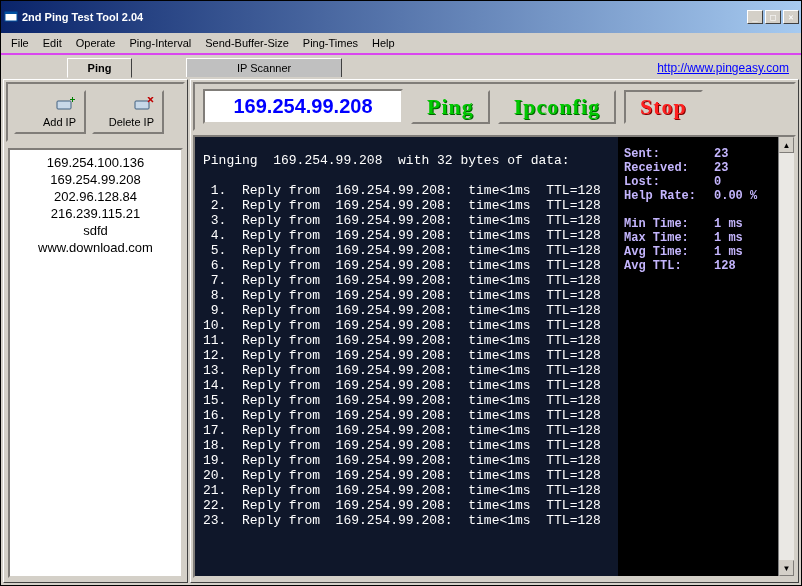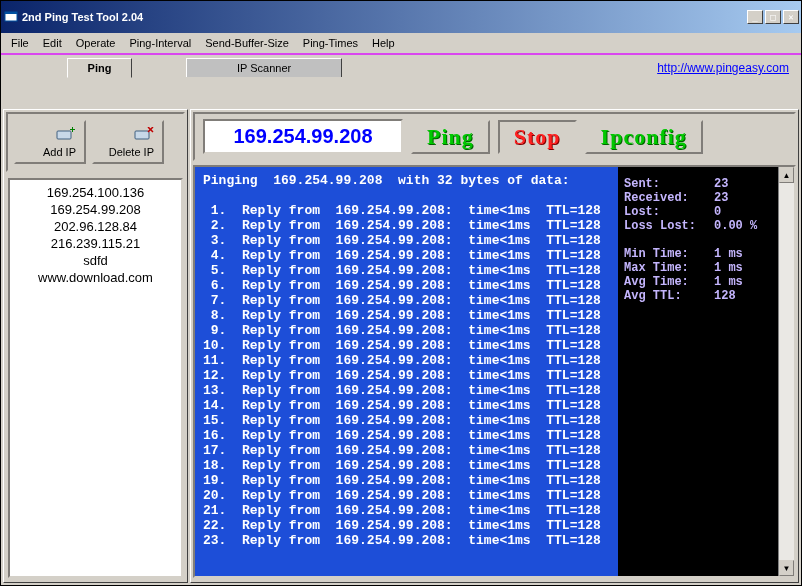--- a/index.html
+++ b/index.html
@@ -12,35 +12,35 @@
 .winbtn { width: 16px; height: 14px; background: #d4d0c8; border: 1px solid #fff; border-right-color: #404040; border-bottom-color: #404040; font-family: "Marlett", monospace; font-size: 9px; display: flex; align-items: center; justify-content: center; cursor: pointer; }
 .menubar { display: flex; padding: 2px 4px; gap: 2px; background: #d4d0c8; border-bottom: 2px solid #d946ef; }
 .menuitem { padding: 2px 6px; cursor: pointer; }
 .content { flex: 1; display: flex; padding: 2px; gap: 2px; }
 .leftpanel { width: 185px; display: flex; flex-direction: column; }
 .rightpanel { flex: 1; display: flex; flex-direction: column; }
 .tabrow { display: flex; height: 22px; align-items: flex-end; }
 .tab { border: 1px solid #fff; border-right-color: #404040; border-bottom: none; background: #d4d0c8; padding: 3px 20px; font-size: 11px; position: relative; cursor: pointer; }
 .tab.active { font-weight: bold; border-bottom: 1px solid #d4d0c8; margin-bottom: -1px; z-index: 2; }
 .tab.inactive { background: #c0c0c0; }
-.panel { border: 1px solid #fff; border-left-color: #fff; border-top-color: #fff; border-right-color: #404040; border-bottom-color: #404040; background: #d4d0c8; margin-top: 30px; }
+.panel { border: 1px solid #fff; border-left-color: #fff; border-top-color: #fff; border-right-color: #404040; border-bottom-color: #404040; background: #d4d0c8; }
 .toolbar { display: flex; gap: 6px; padding: 6px; border: 2px inset #d4d0c8; margin: 2px; }
 .btn3d { border: 2px outset #d4d0c8; background: #d4d0c8; padding: 4px 8px; display: flex; flex-direction: column; align-items: flex-end; cursor: pointer; min-width: 72px; height: 44px; justify-content: center; font-size: 11px; }
 .btn3d .icon { font-size: 14px; margin-bottom: 2px; }
 .listbox { border: 2px inset #d4d0c8; background: #fff; flex: 1; margin: 4px; padding: 4px; overflow-y: auto; font-size: 13px; text-align: center; }
 .listbox div { padding: 1px 0; cursor: pointer; }
 .toprow { display: flex; align-items: center; padding: 5px 8px; gap: 8px; border: 2px inset #d4d0c8; margin: 2px; }
 .ipbox { border: 2px inset #d4d0c8; background: #fff; color: #0000ff; font-weight: bold; font-size: 20px; font-family: "Arial", sans-serif; text-align: center; padding: 4px 10px; width: 200px; }
 .bigbtn { border: 2px outset #d4d0c8; background: #d4d0c8; font-family: "Comic Sans MS", cursive; font-size: 22px; font-weight: bold; padding: 2px 14px; cursor: pointer; letter-spacing: 1px; }
 .bigbtn.green { color: #00c800; text-shadow: 1px 1px 0 #006000; }
 .bigbtn.red { color: #ff2020; text-shadow: 1px 1px 0 #800000; border: 2px inset #d4d0c8; }
 .urlrow { display: flex; justify-content: flex-end; padding: 0 12px 2px 0; }
 .url { color: #0000ff; text-decoration: underline; cursor: pointer; font-size: 12px; }
 .console-wrap { border: 2px inset #d4d0c8; margin: 2px 2px 4px 2px; flex: 1; display: flex; background: #000; position: relative; }
-.console { flex: 1; background: #1d4ed8; color: #fff; font-family: "Courier New", monospace; font-size: 13px; padding: 6px 8px; white-space: pre; overflow: hidden; font-weight: bold; }
+.console { flex: 1; background: #0f172a; color: #fff; font-family: "Courier New", monospace; font-size: 13px; padding: 16px 8px; white-space: pre; overflow: hidden; font-weight: normal; }
 .stats { width: 160px; background: #000; color: #c4b5fd; font-family: "Courier New", monospace; font-size: 12px; padding: 10px 6px; font-weight: bold; }
 .stats .row { display: flex; }
 .stats .lab { width: 90px; }
 .scrollbar { width: 16px; background: #d4d0c8; border-left: 1px solid #808080; display: flex; flex-direction: column; }
 .sbarrow { height: 16px; background: #d4d0c8; border: 1px outset #d4d0c8; display: flex; align-items: center; justify-content: center; font-size: 8px; cursor: pointer; }
 .sbtrack { flex: 1; background: repeating-conic-gradient(#d4d0c8 0% 25%, #fff 0% 50%) 50% / 2px 2px; }
 </style>
 </head>
 <body>
 
@@ -114,22 +114,22 @@
           <div>216.239.115.21</div>
           <div>sdfd</div>
           <div>www.download.com</div>
         </div>
     </div>
 
     <div class="rightpanel panel">
       <div class="toprow">
         <div class="ipbox">169.254.99.208</div>
         <div class="bigbtn green">Ping</div>
+        <div class="bigbtn green">Ipconfig</div>
         <div class="bigbtn red">Stop</div>
-        <div class="bigbtn green">Ipconfig</div>
       </div>
 
       <div class="console-wrap">
         <div class="console" id="console">Pinging  169.254.99.208  with 32 bytes of data:
 
  1.  Reply from  169.254.99.208:  time&lt;1ms  TTL=128
  2.  Reply from  169.254.99.208:  time&lt;1ms  TTL=128
  3.  Reply from  169.254.99.208:  time&lt;1ms  TTL=128
  4.  Reply from  169.254.99.208:  time&lt;1ms  TTL=128
  5.  Reply from  169.254.99.208:  time&lt;1ms  TTL=128
@@ -158,21 +158,21 @@
             </div>
           <div class="row">
               <span class="lab">Received:</span>
               <span>23</span>
             </div>
           <div class="row">
               <span class="lab">Lost:</span>
               <span>0</span>
             </div>
           <div class="row">
-              <span class="lab">Loss Lost:</span>
+              <span class="lab">Help Rate:</span>
               <span>0.00 %</span>
             </div>
           <div style="height:14px;"></div>
           <div class="row">
               <span class="lab">Min Time:</span>
               <span>1 ms</span>
             </div>
           <div class="row">
               <span class="lab">Max Time:</span>
               <span>1 ms</span>

